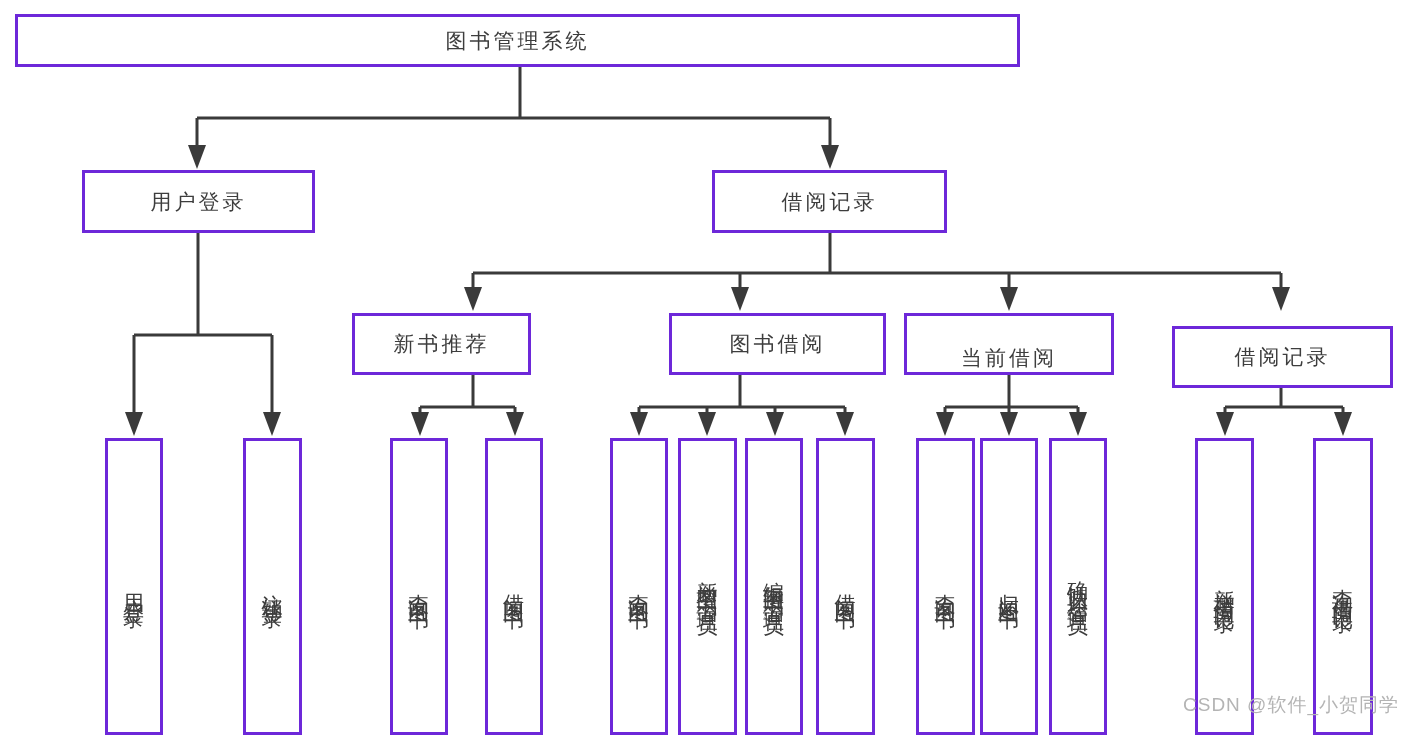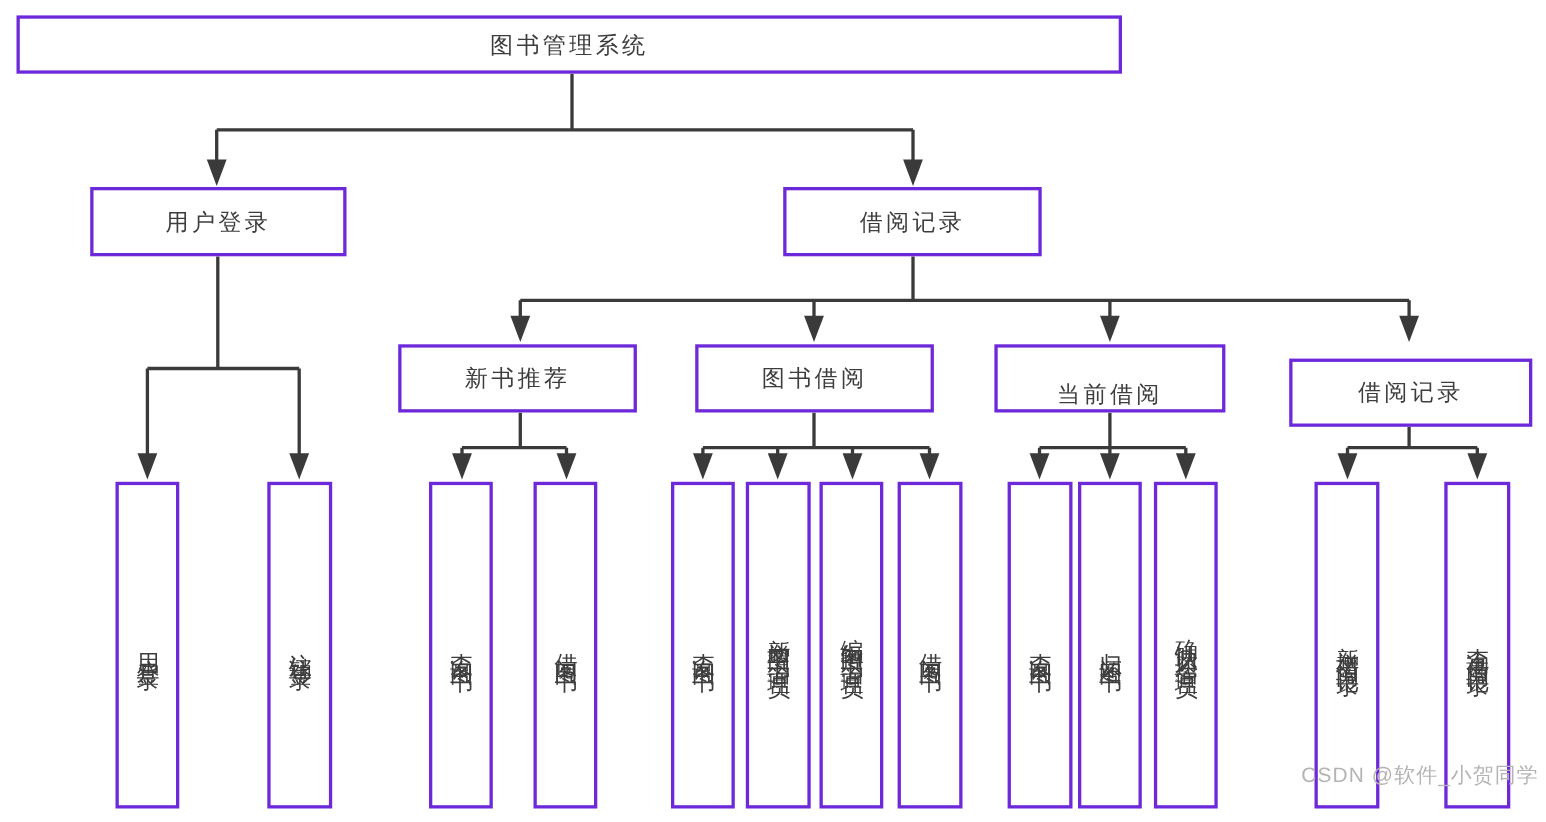--- a/index.html
+++ b/index.html
@@ -106,24 +106,24 @@
     <span>图书管理系统</span>
   </div>
 
   <div class="box h" style="left:82px; top:170px; width:233px; height:63px;">
     <span>用户登录</span>
   </div>
   <div class="box h" style="left:712px; top:170px; width:235px; height:63px;">
     <span>借阅记录</span>
   </div>
 
-  <div class="box h" style="left:362px; top:313px; width:217px; height:62px;">
+  <div class="box h" style="left:352px; top:313px; width:179px; height:62px;">
     <span>新书推荐</span>
   </div>
-  <div class="box h" style="left:632px; top:313px; width:217px; height:62px;">
+  <div class="box h" style="left:669px; top:313px; width:217px; height:62px;">
     <span>图书借阅</span>
   </div>
   <div class="box h" style="left:904px; top:313px; width:210px; height:62px;align-items:flex-end;">
     <span>当前借阅</span>
   </div>
   <div class="box h" style="left:1172px; top:326px; width:221px; height:62px;">
     <span>借阅记录</span>
   </div>
 
   <div class="box v" style="left:105px; top:438px; width:58px; height:297px;">

